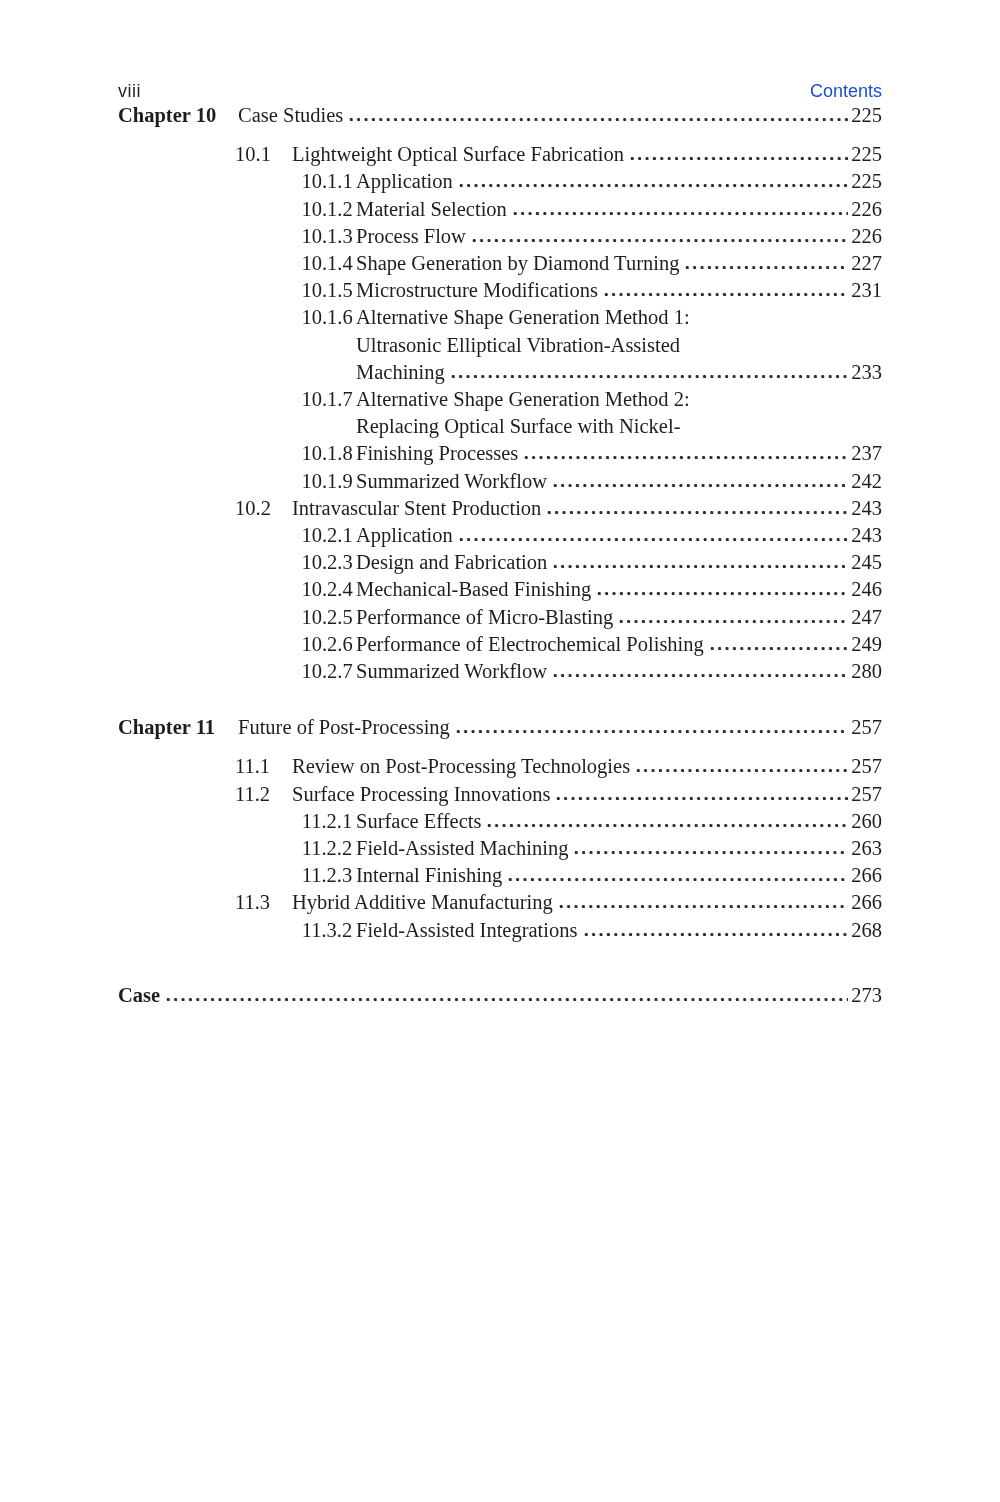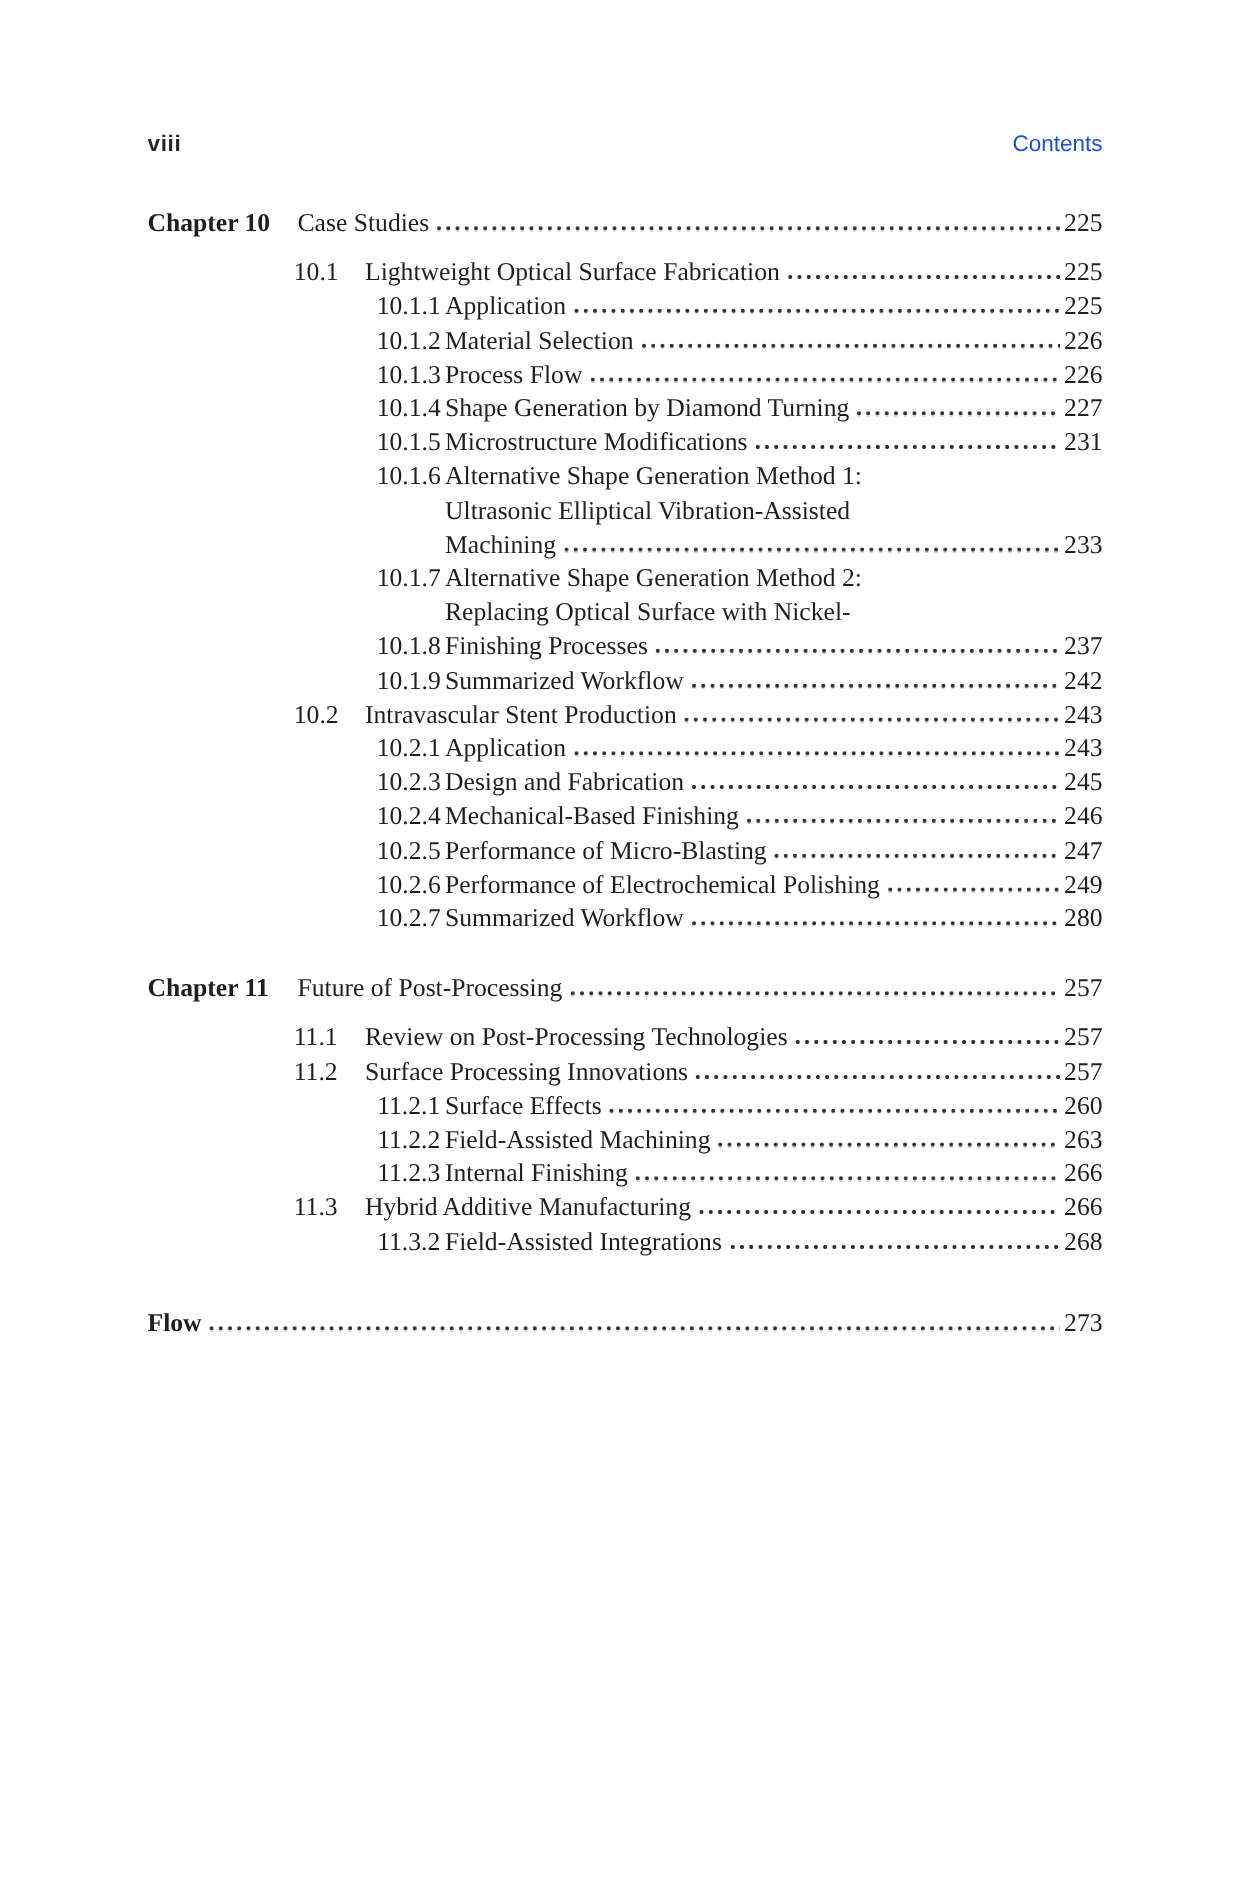--- a/index.html
+++ b/index.html
@@ -22,26 +22,25 @@
   
   .header {
     display: flex;
     justify-content: space-between;
     align-items: baseline;
     font-family: "Liberation Sans", sans-serif;
     font-size: 18px;
     line-height: 22px;
     color: #262626;
   }
-  .folio { font-weight: 700; letter-spacing: 0.5px; margin-top: 24px; }
+  .folio { font-weight: 400; letter-spacing: 0.5px; }
   .running-head { font-weight: 400; color: #1d4ed8; }
 
   
   .toc {
-    margin-top: 40px;
     font-size: 20.5px;
     line-height: 27.2px;
   }
   .entry { margin: 0; }
   .line {
     display: flex;
     align-items: baseline;
     white-space: nowrap;
   }
   .num  { flex: 0 0 auto; }
@@ -293,19 +292,19 @@
       <div class="entry subsection">
         <div class="line">
           <span class="num">11.3.2</span>
           <span class="title">Field-Assisted Integrations</span>
           <span class="leader"></span>
           <span class="pageno">268</span>
         </div>
       </div>
       <div class="entry index gap-before">
         <div class="line">
-          <span class="title">Flow</span>
+          <span class="title">Case</span>
           <span class="leader"></span>
           <span class="pageno">273</span>
         </div>
       </div>
     </div>
 </div>
 
 </body></html>

